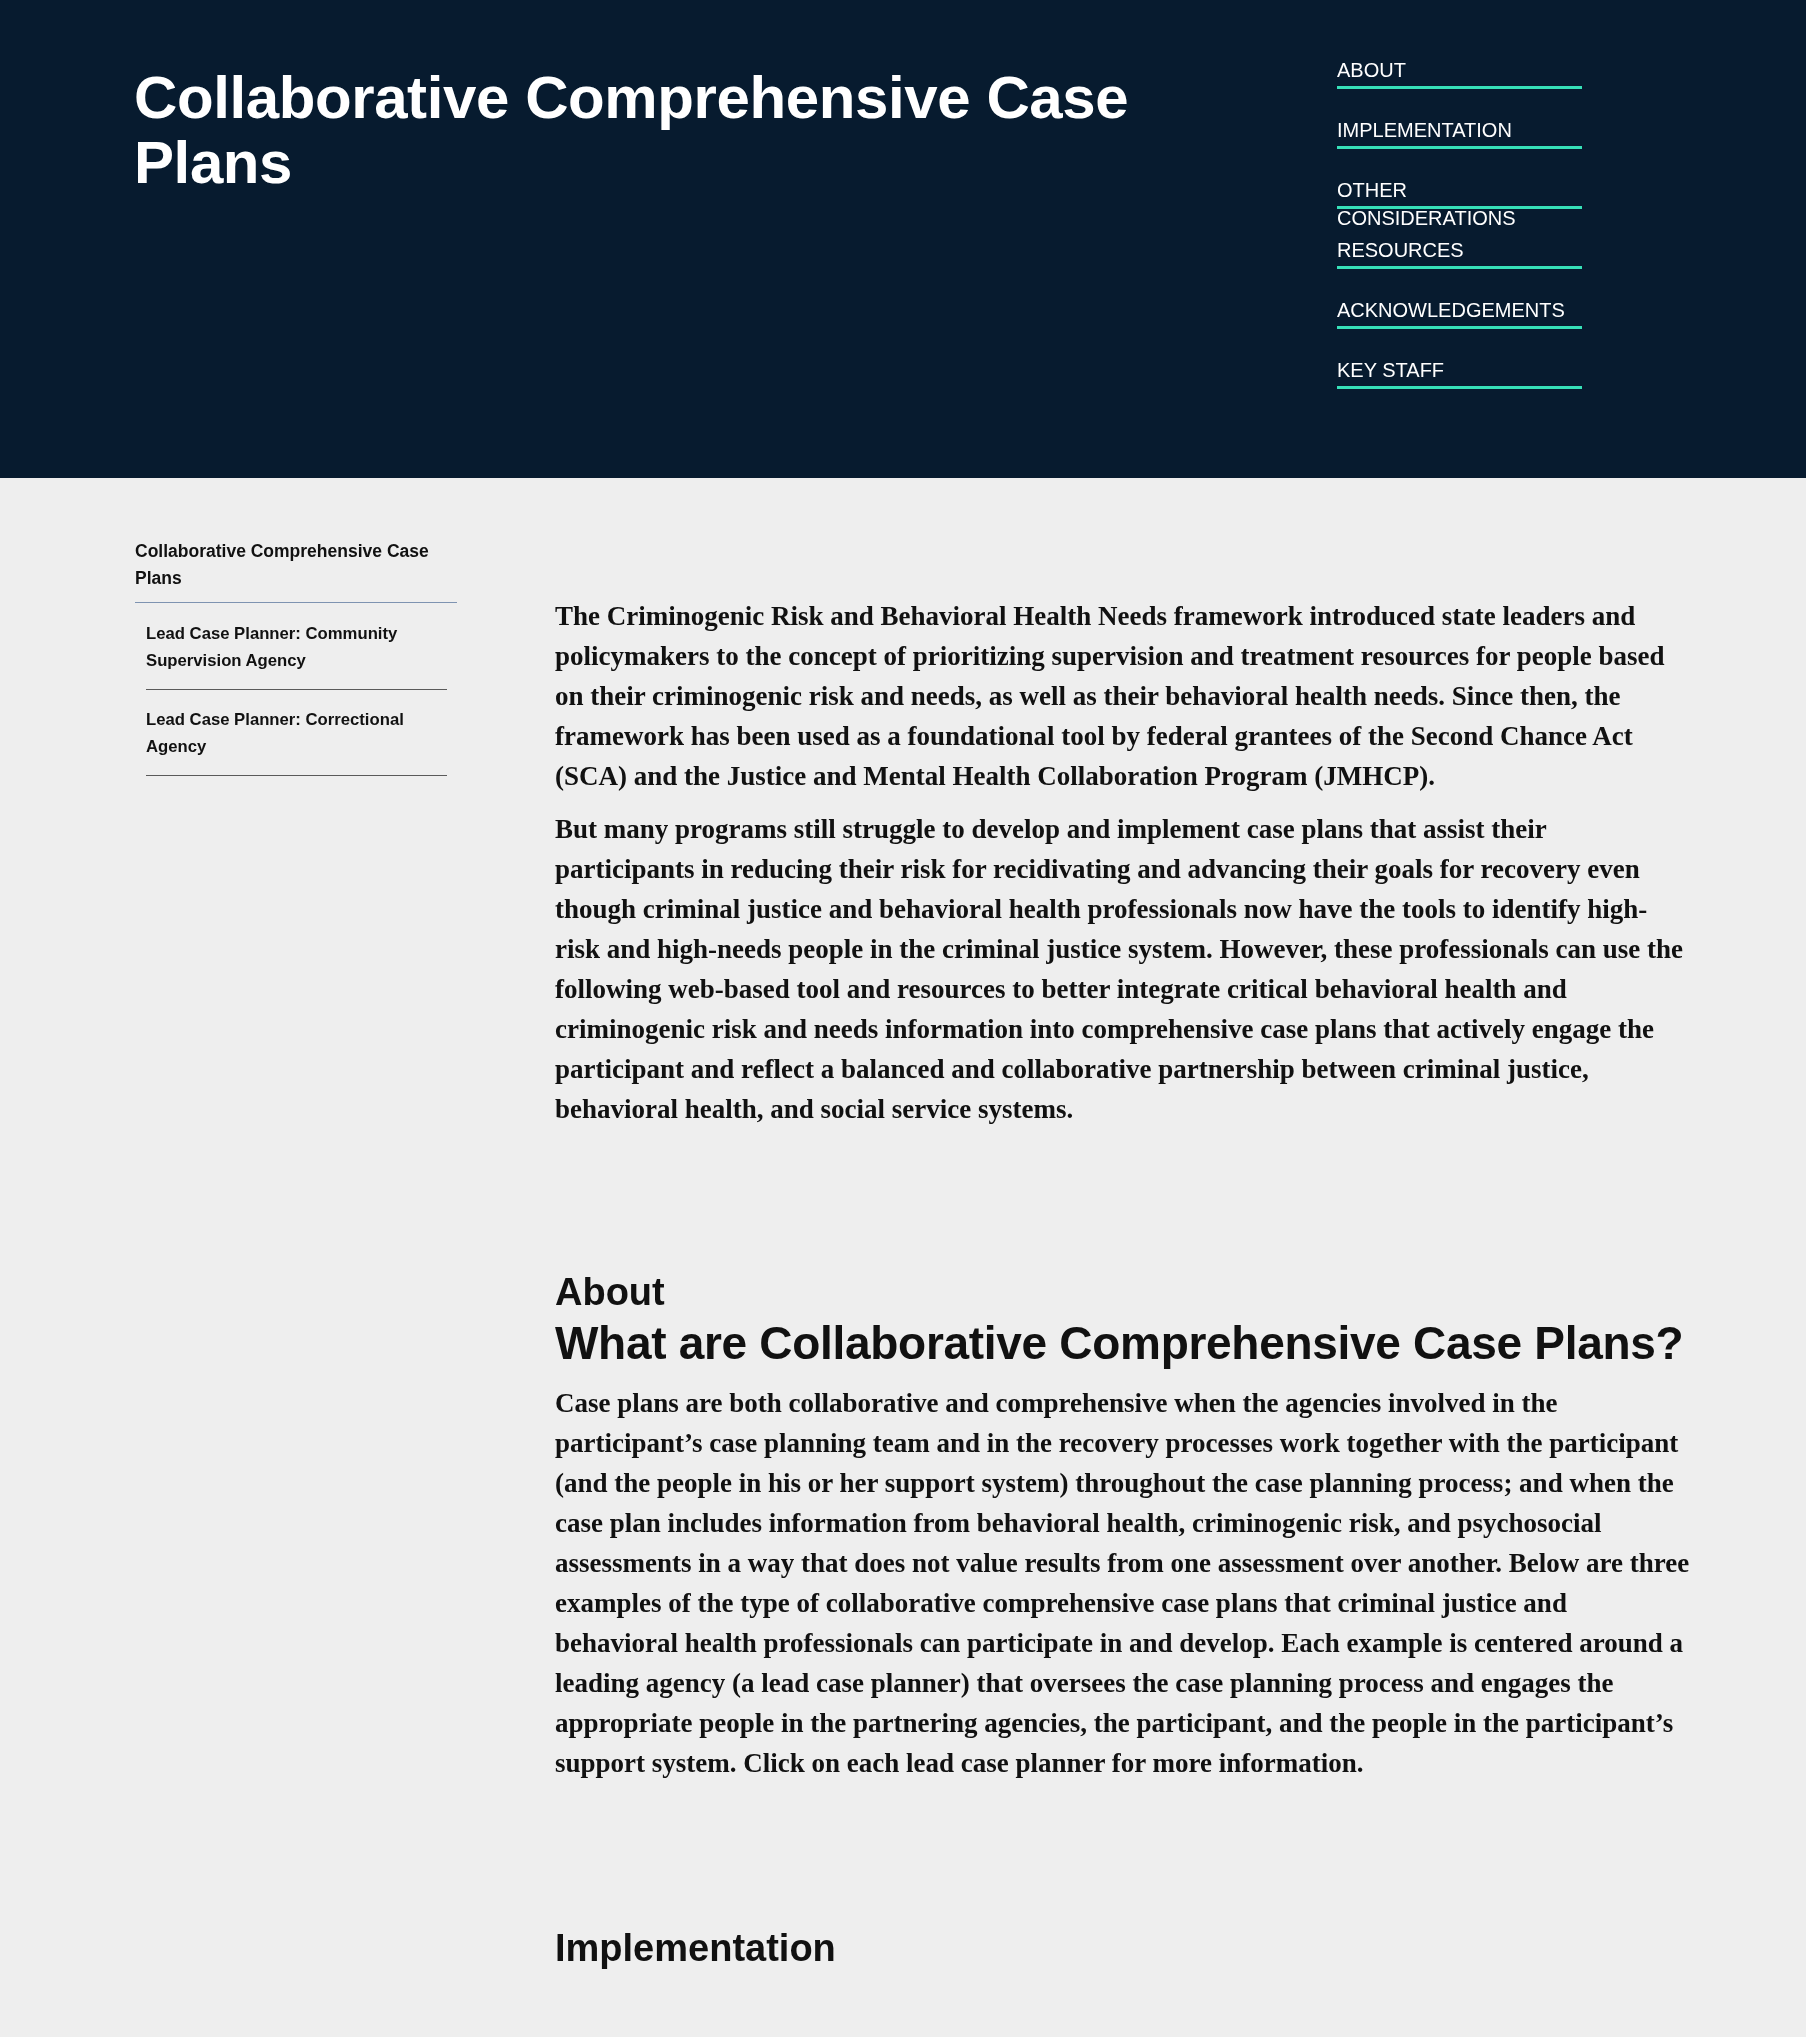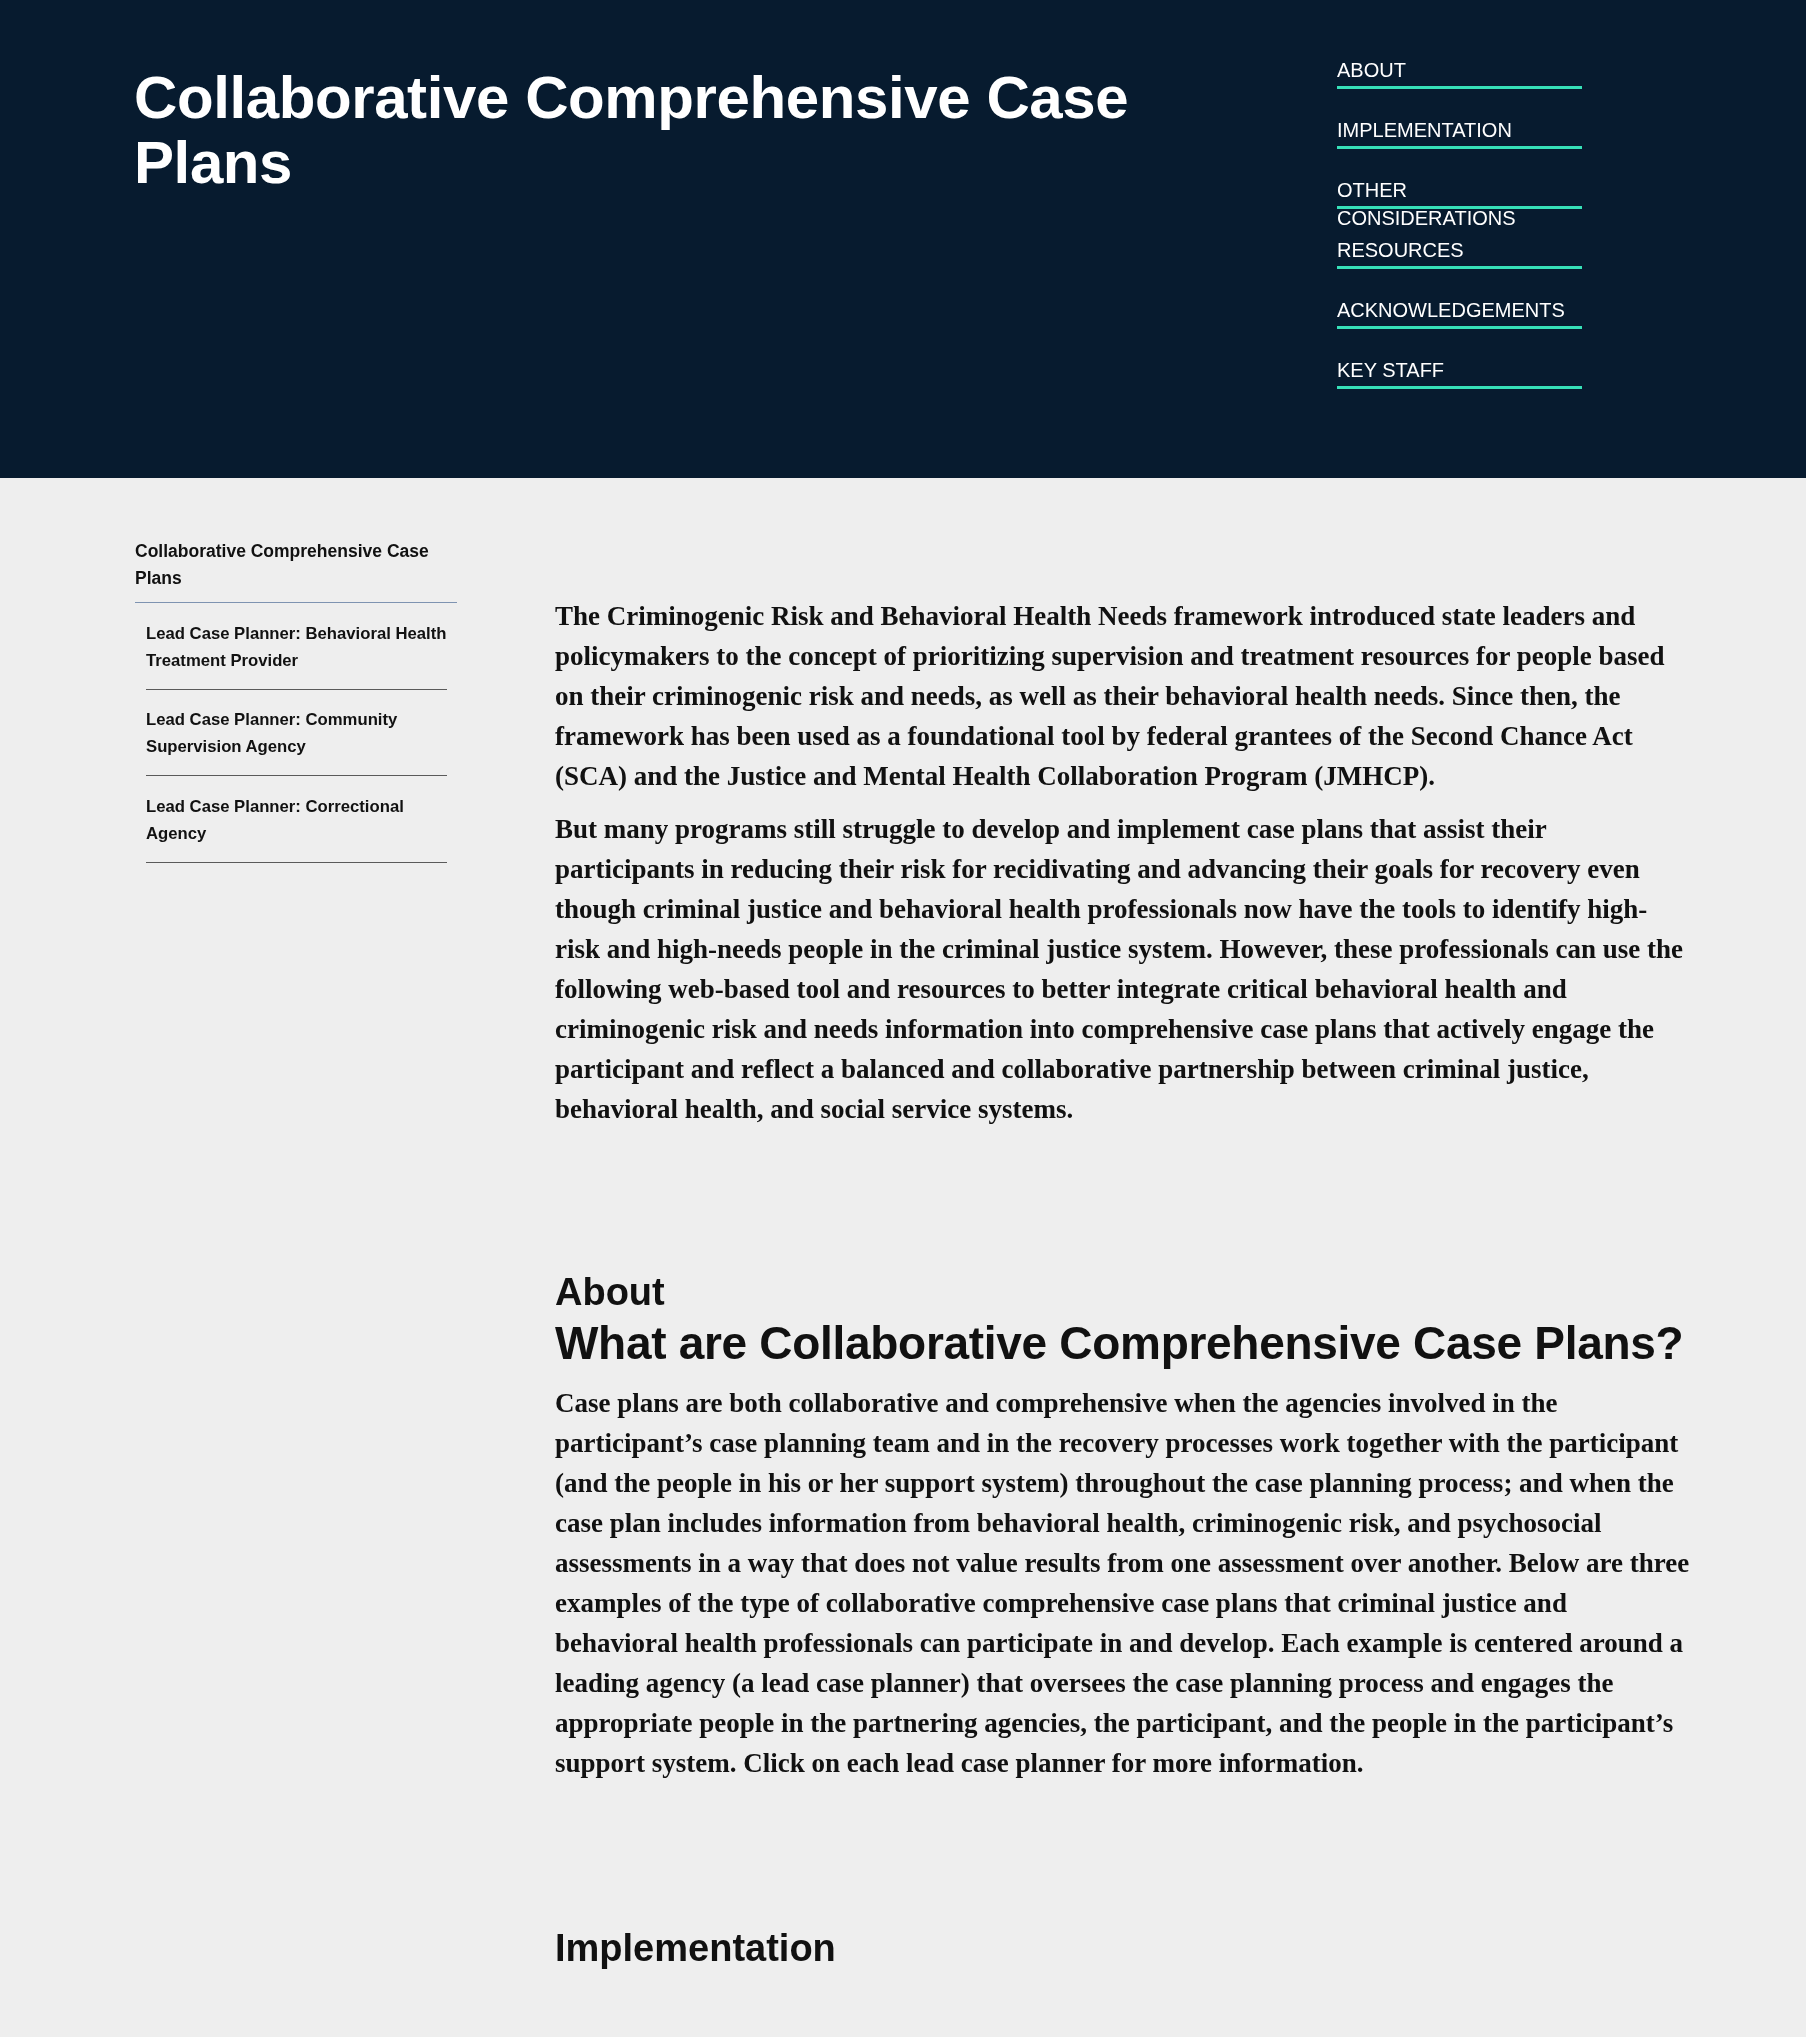--- a/index.html
+++ b/index.html
@@ -172,23 +172,20 @@
       <span class="nav-label">KEY STAFF</span>
       <span class="nav-underline"></span>
     </a>
   </nav>
 </header>
 
 <aside class="sidebar">
   <a href="#" class="sidebar-heading">Collaborative Comprehensive Case Plans</a>
   <ul class="sidebar-list">
     <li>
-      <a href="#">Lead Case Planner: Behavioral Health Treatment Provider</a>
-    </li>
-    <li>
       <a href="#">Lead Case Planner: Community Supervision Agency</a>
     </li>
     <li>
       <a href="#">Lead Case Planner: Correctional Agency</a>
     </li>
   </ul>
 </aside>
 
 <main class="main">
   <section class="intro">

